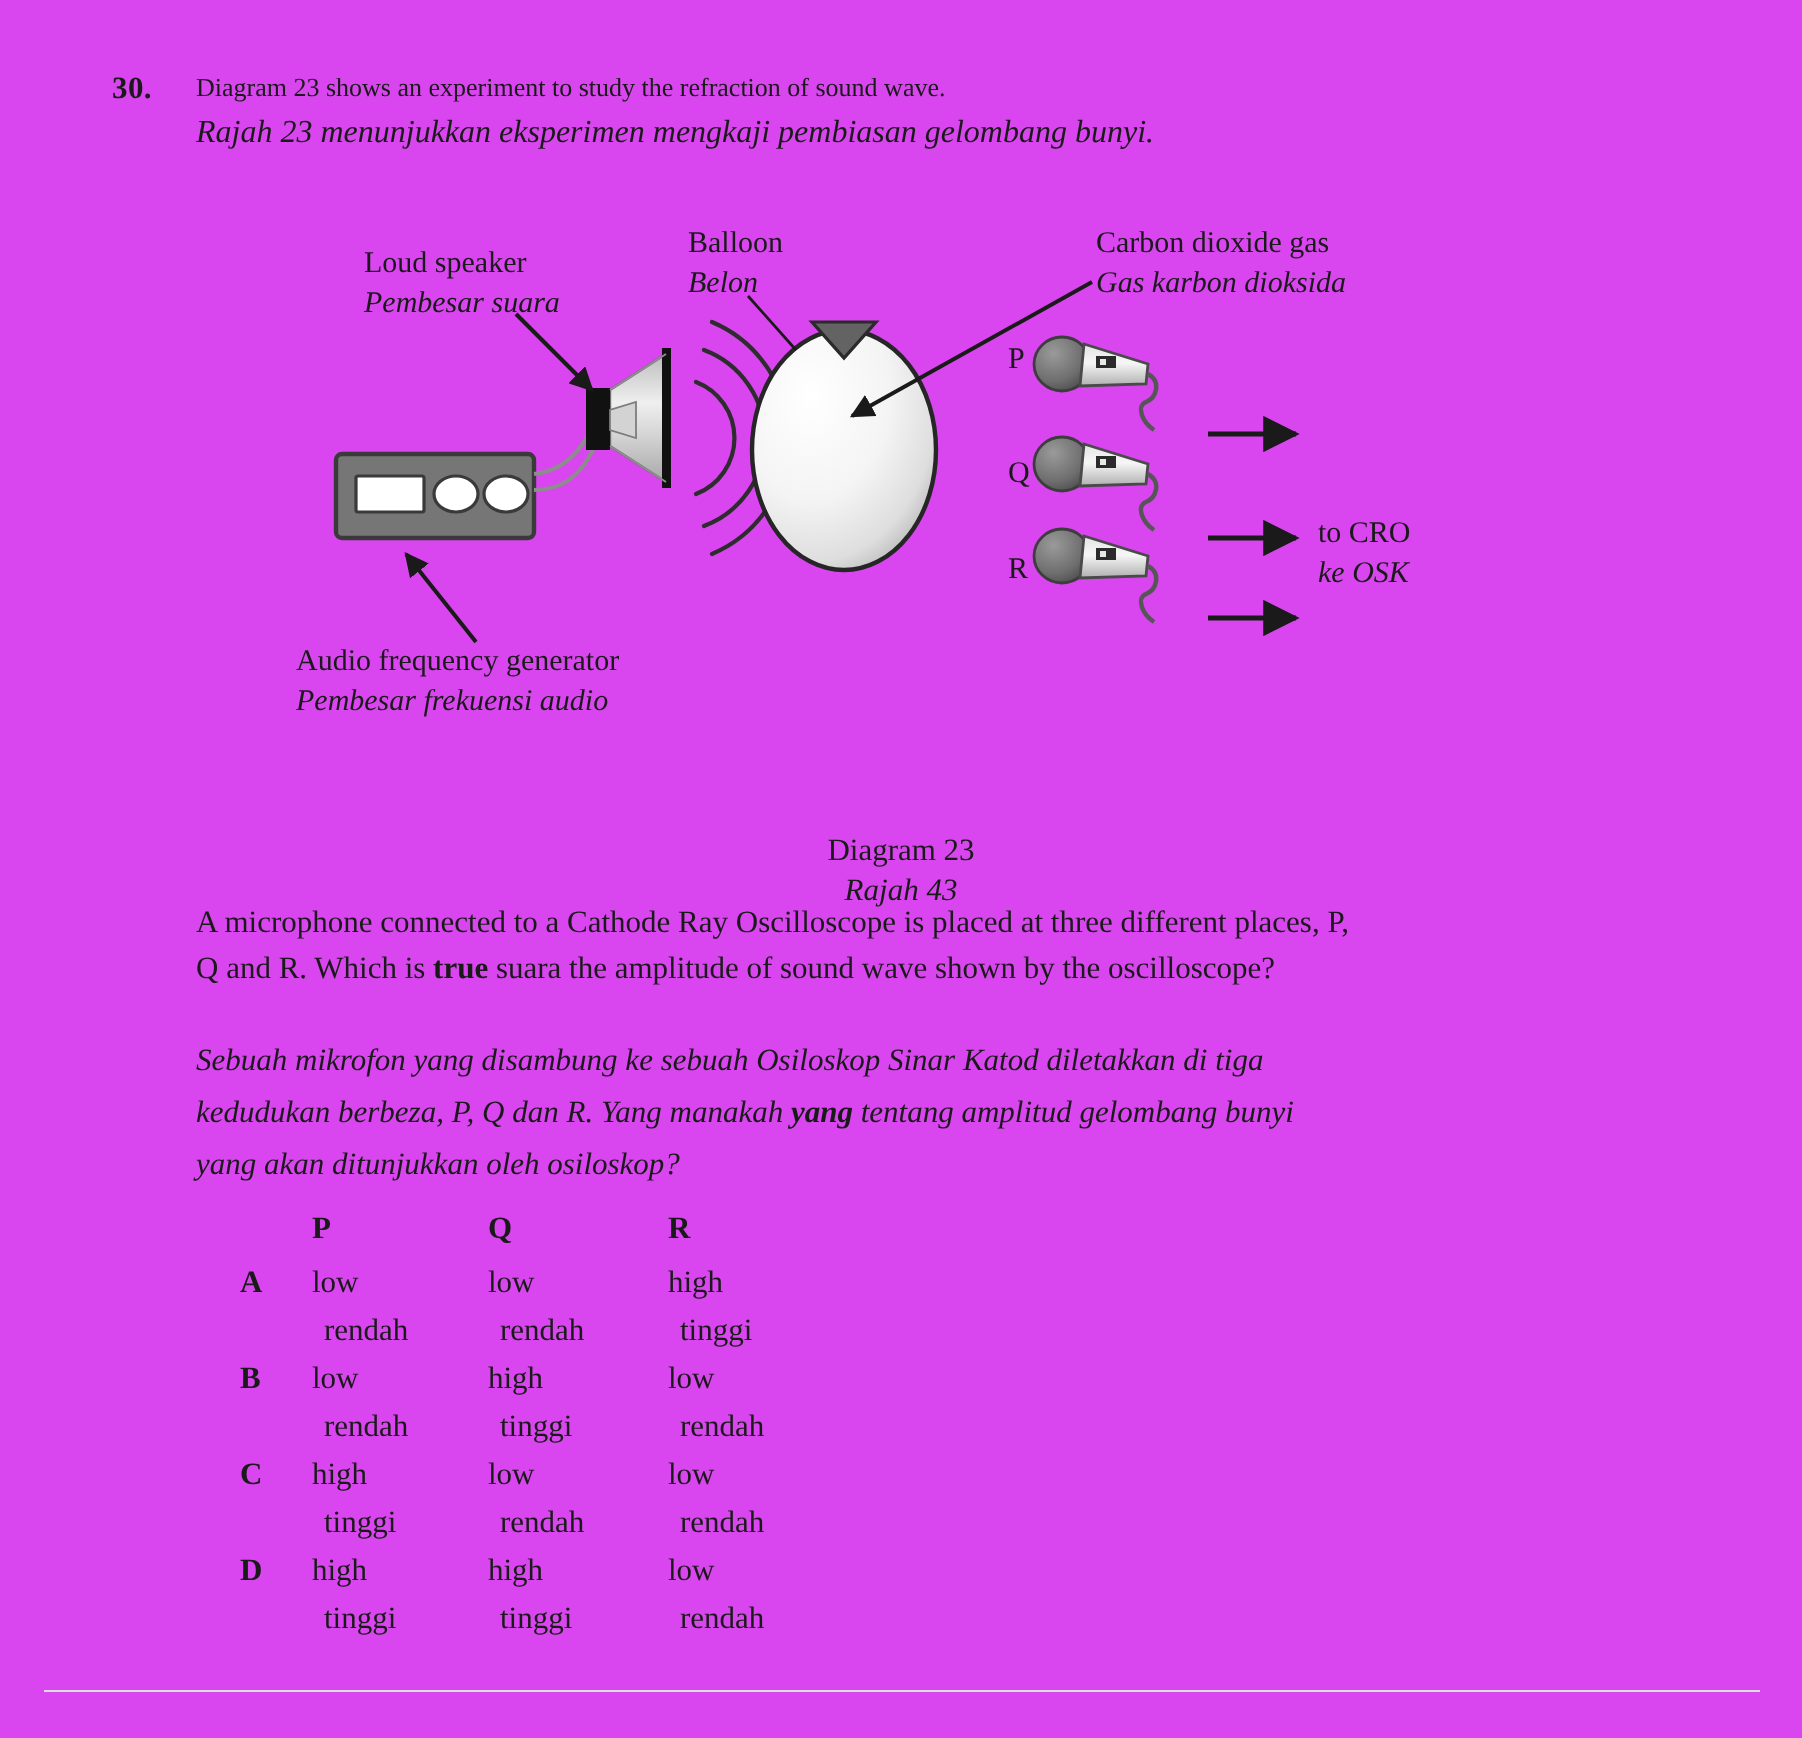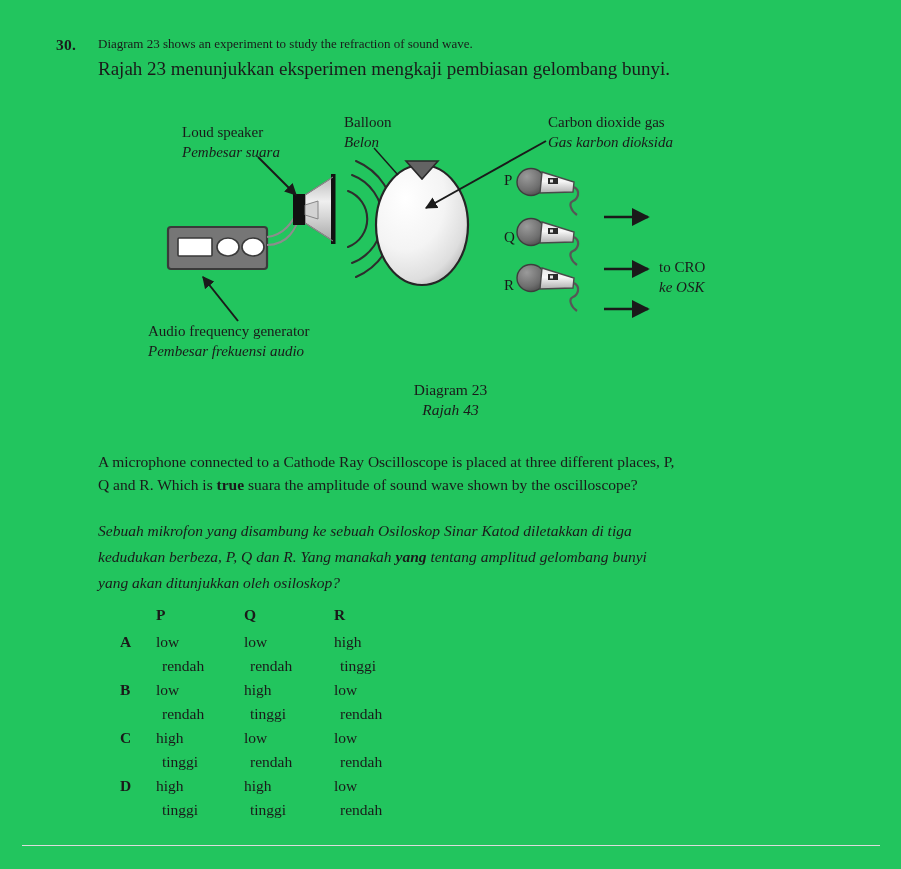--- a/index.html
+++ b/index.html
@@ -12,41 +12,42 @@
     height: 869px;
     position: relative;
     font-family: "Liberation Serif", "DejaVu Serif", serif;
     color: #1a1a1a;
     overflow: hidden;
   }
   .page {
     position: absolute;
     left: 0; top: 0;
     width: 901px; height: 869px;
-    background: #22c55e;
+    background: #d946ef;
   }
 
   
   .qnum {
     position: absolute;
     left: 56px; top: 36px;
     font-weight: bold;
     font-size: 15.5px;
     letter-spacing: 0.2px;
   }
   .qline-en {
     position: absolute;
     left: 98px; top: 36px;
     font-size: 13px;
     white-space: nowrap;
   }
   .qline-ms {
     position: absolute;
     left: 98px; top: 58px;
-    font-size: 19px;
+    font-size: 16px;
+    font-style: italic;
     white-space: nowrap;
   }
 
   
   .lbl {
     position: absolute;
     font-size: 15px;
     white-space: nowrap;
     line-height: 20px;
   }
@@ -67,20 +68,21 @@
   #mic-letter-p { left: 504px; top: 172px; }
   #mic-letter-q { left: 504px; top: 229px; }
   #mic-letter-r { left: 504px; top: 277px; }
 
   
   .caption {
     position: absolute;
     left: 0; width: 901px;
     text-align: center;
     font-size: 15.5px;
+    margin-top: 36px;
   }
   #caption-en { top: 381px; }
   #caption-ms { top: 401px; font-style: italic; }
 
   
   .para {
     position: absolute;
     left: 98px;
     width: 580px;
     font-size: 15.5px;

